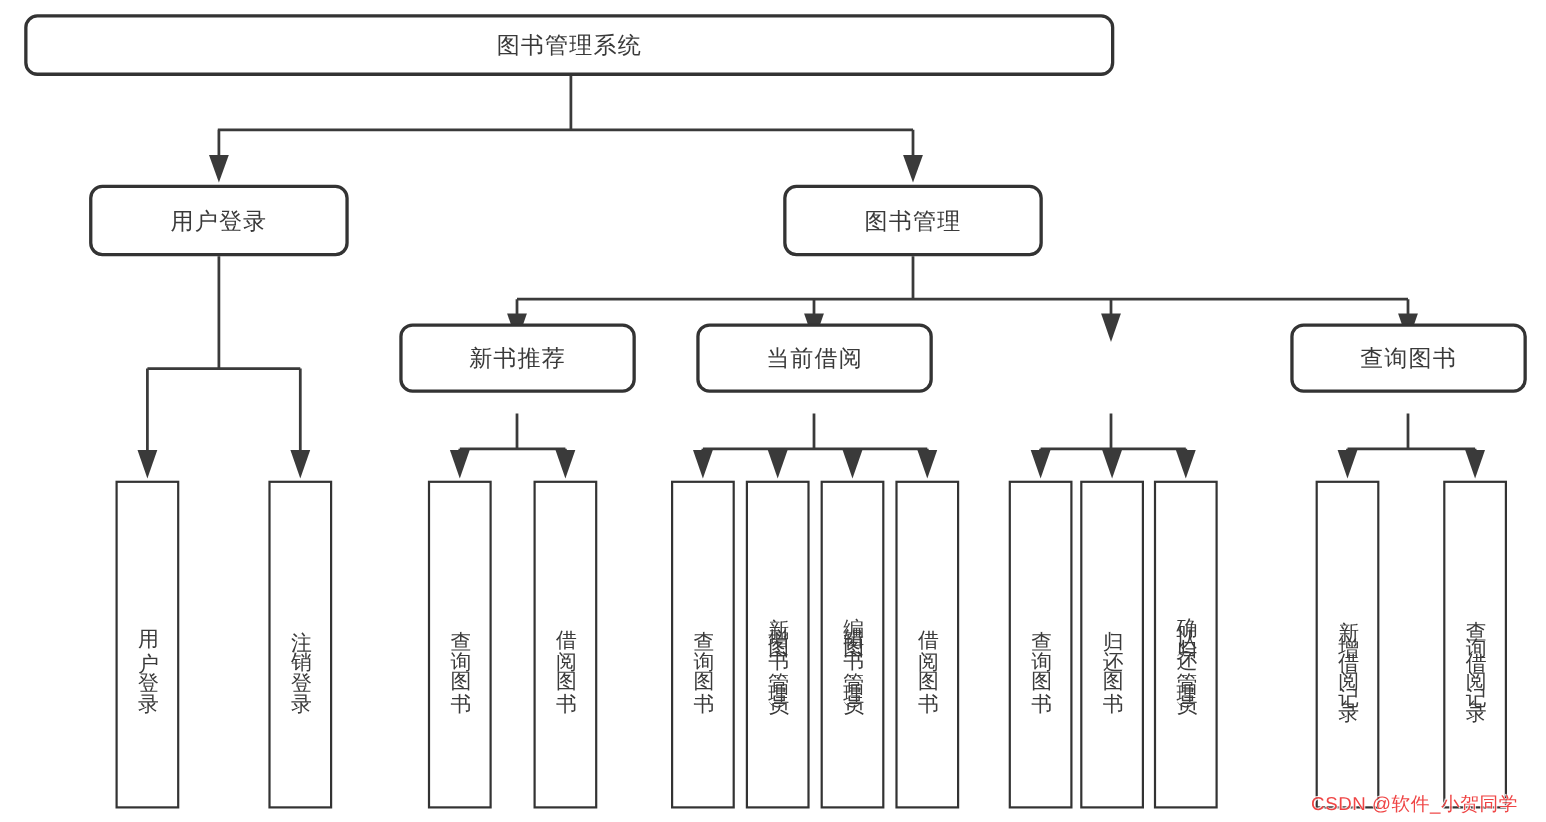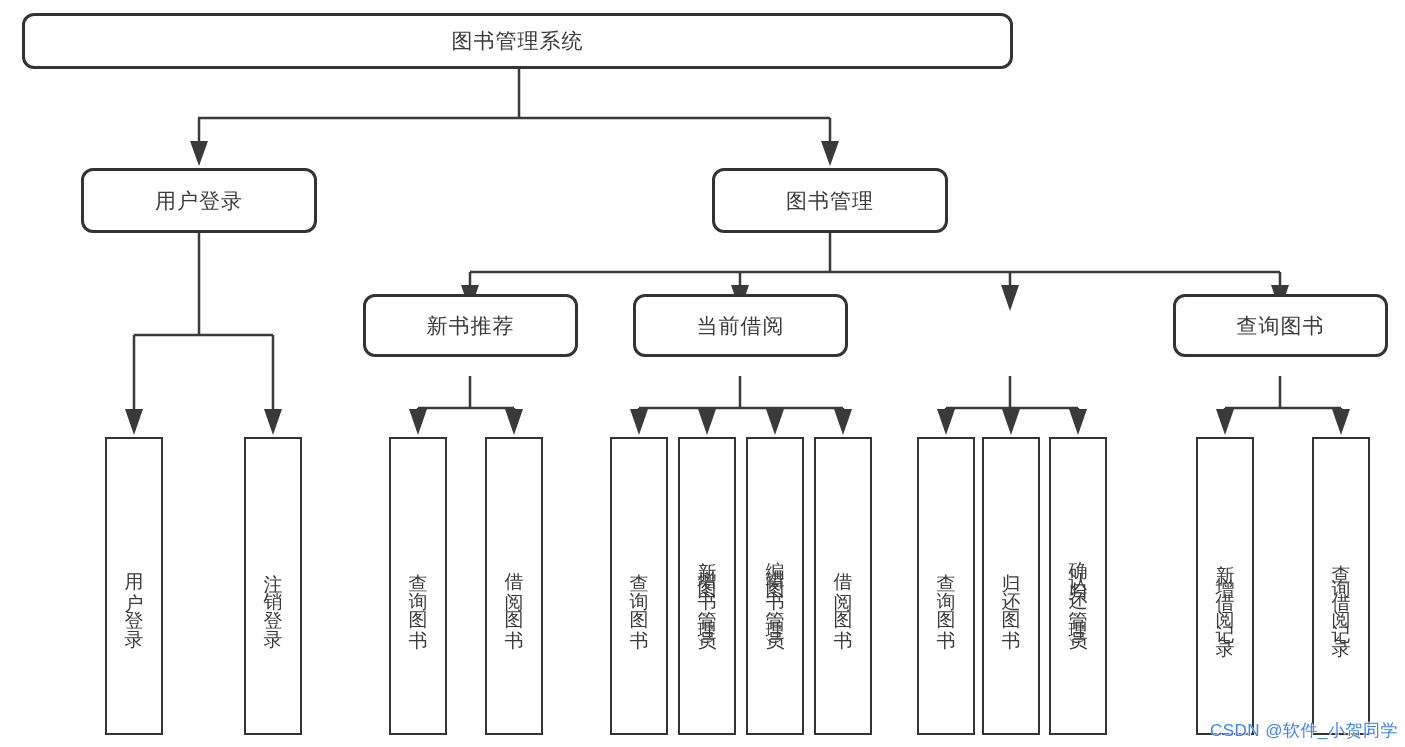--- a/index.html
+++ b/index.html
@@ -72,24 +72,24 @@
   .leaf-6  { left: 678px; }
   .leaf-7  { left: 746px; }
   .leaf-8  { left: 814px; }
   .leaf-9  { left: 917px; }
   .leaf-10 { left: 982px; }
   .leaf-11 { left: 1049px; }
   .leaf-12 { left: 1196px; }
   .leaf-13 { left: 1312px; }
   #watermark {
     position: absolute;
-    right: 7px;
+    right: 25px;
     bottom: 5px;
     font-size: 17px;
-    color: #3b82f6;
+    color: #ef4444;
     letter-spacing: 0.5px;
     text-shadow: -1px -1px 0 rgba(255,255,255,0.85), 1px 1px 0 rgba(255,255,255,0.85);
     z-index: 5;
   }
 </style>
 </head>
 <body>
 
 <div id="stage">
 

